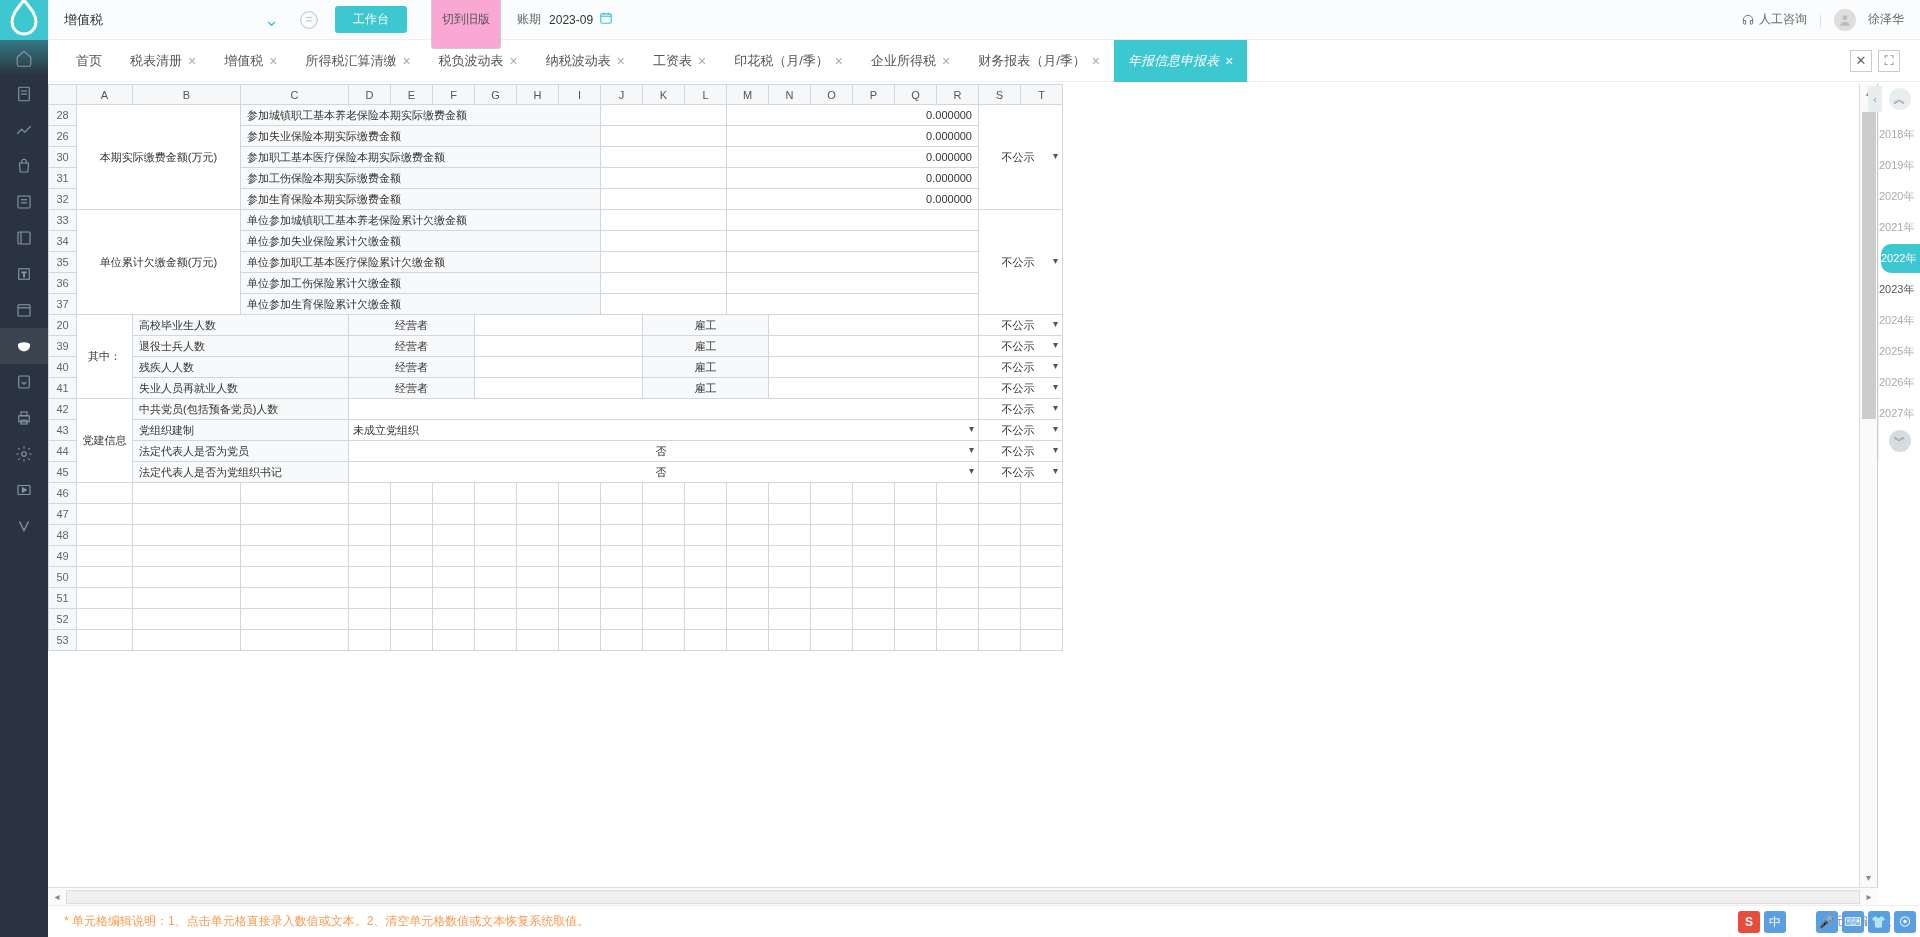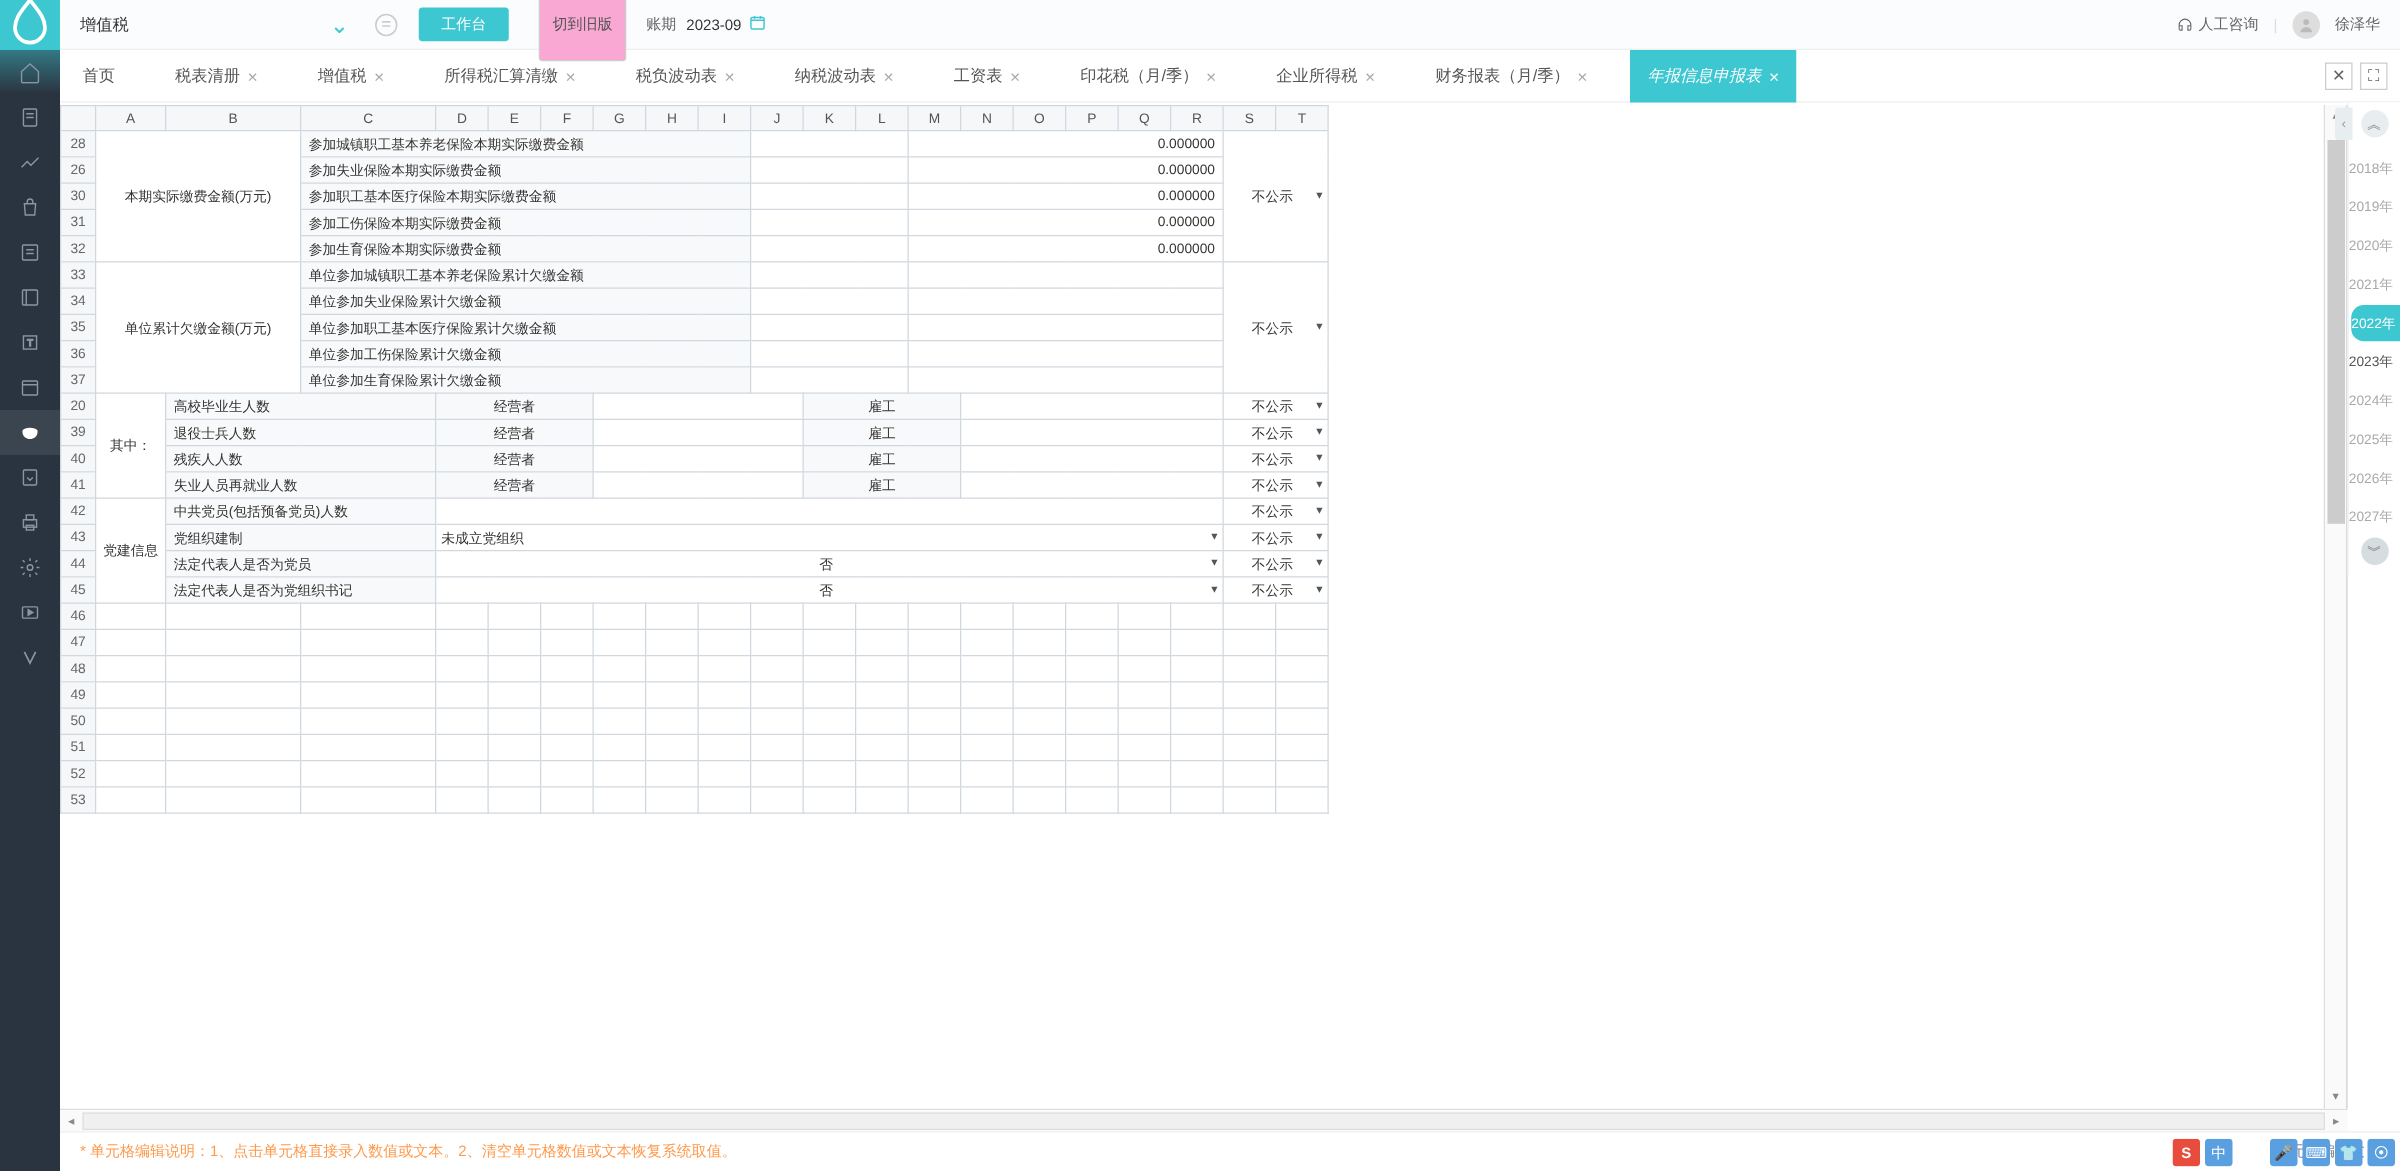--- a/index.html
+++ b/index.html
@@ -16,21 +16,21 @@
 .chev { color: #3dc7d0; font-size: 18px; }
 .icon-btn { width: 28px; height: 28px; display: flex; align-items: center; justify-content: center; color: #bbb; border-radius: 50%; }
 .btn-primary { background: #3dc7d0; color: #fff; border: none; padding: 5px 18px; border-radius: 3px; font-size: 12px; cursor: pointer; margin-left: 12px; }
 .btn-outline { background: #f9a8d4; color: #555; border: 1px solid #ccc; padding: 20px 10px; border-radius: 3px; font-size: 12px; cursor: pointer; margin-left: 24px; }
 .period-label { margin-left: 16px; color: #666; }
 .period-val { margin-left: 8px; color: #333; }
 .cal-ico { margin-left: 6px; color: #3dc7d0; }
 .spacer { flex: 1; }
 .user-area { display: flex; align-items: center; gap: 12px; color: #666; }
 .avatar { width: 22px; height: 22px; border-radius: 50%; background: #ddd; display: flex; align-items: center; justify-content: center; color: #fff; font-size: 12px; }
-.tabs-row { height: 42px; display: flex; align-items: center; border-bottom: 1px solid #eee; padding: 0 4px; position: relative; gap: 20px; }
+.tabs-row { height: 42px; display: flex; align-items: center; border-bottom: 1px solid #eee; padding: 0 14px; position: relative; }
 .tab { padding: 0 14px; height: 42px; display: flex; align-items: center; gap: 6px; color: #555; font-size: 13px; cursor: pointer; border-right: 0; }
 .tab .close { color: #aaa; font-size: 14px; }
 .tab.active { background: #3dc7d0; color: #fff; font-style: italic; }
 .tab.active .close { color: #fff; }
 .tab-ctrl { margin-left: auto; display: flex; gap: 6px; padding-right: 6px; }
 .tab-ctrl span { width: 22px; height: 22px; border: 1px solid #ccc; display: flex; align-items: center; justify-content: center; cursor: pointer; color: #666; font-size: 13px; }
 .subtabs { height: 38px; display: flex; align-items: flex-end; padding: 0 12px; position: relative; border-bottom: 1px solid #eee; }
 .subtab { padding: 8px 18px; font-size: 12px; color: #666; cursor: pointer; background: #f2f2f2; border: 1px solid #e5e5e5; border-bottom: none; margin-right: 2px; }
 .subtab.active { color: #3dc7d0; background: #fff; border-color: #eee; }
 .subtabs-right { position: absolute; right: 20px; top: 4px; display: flex; gap: 14px; align-items: center; }

